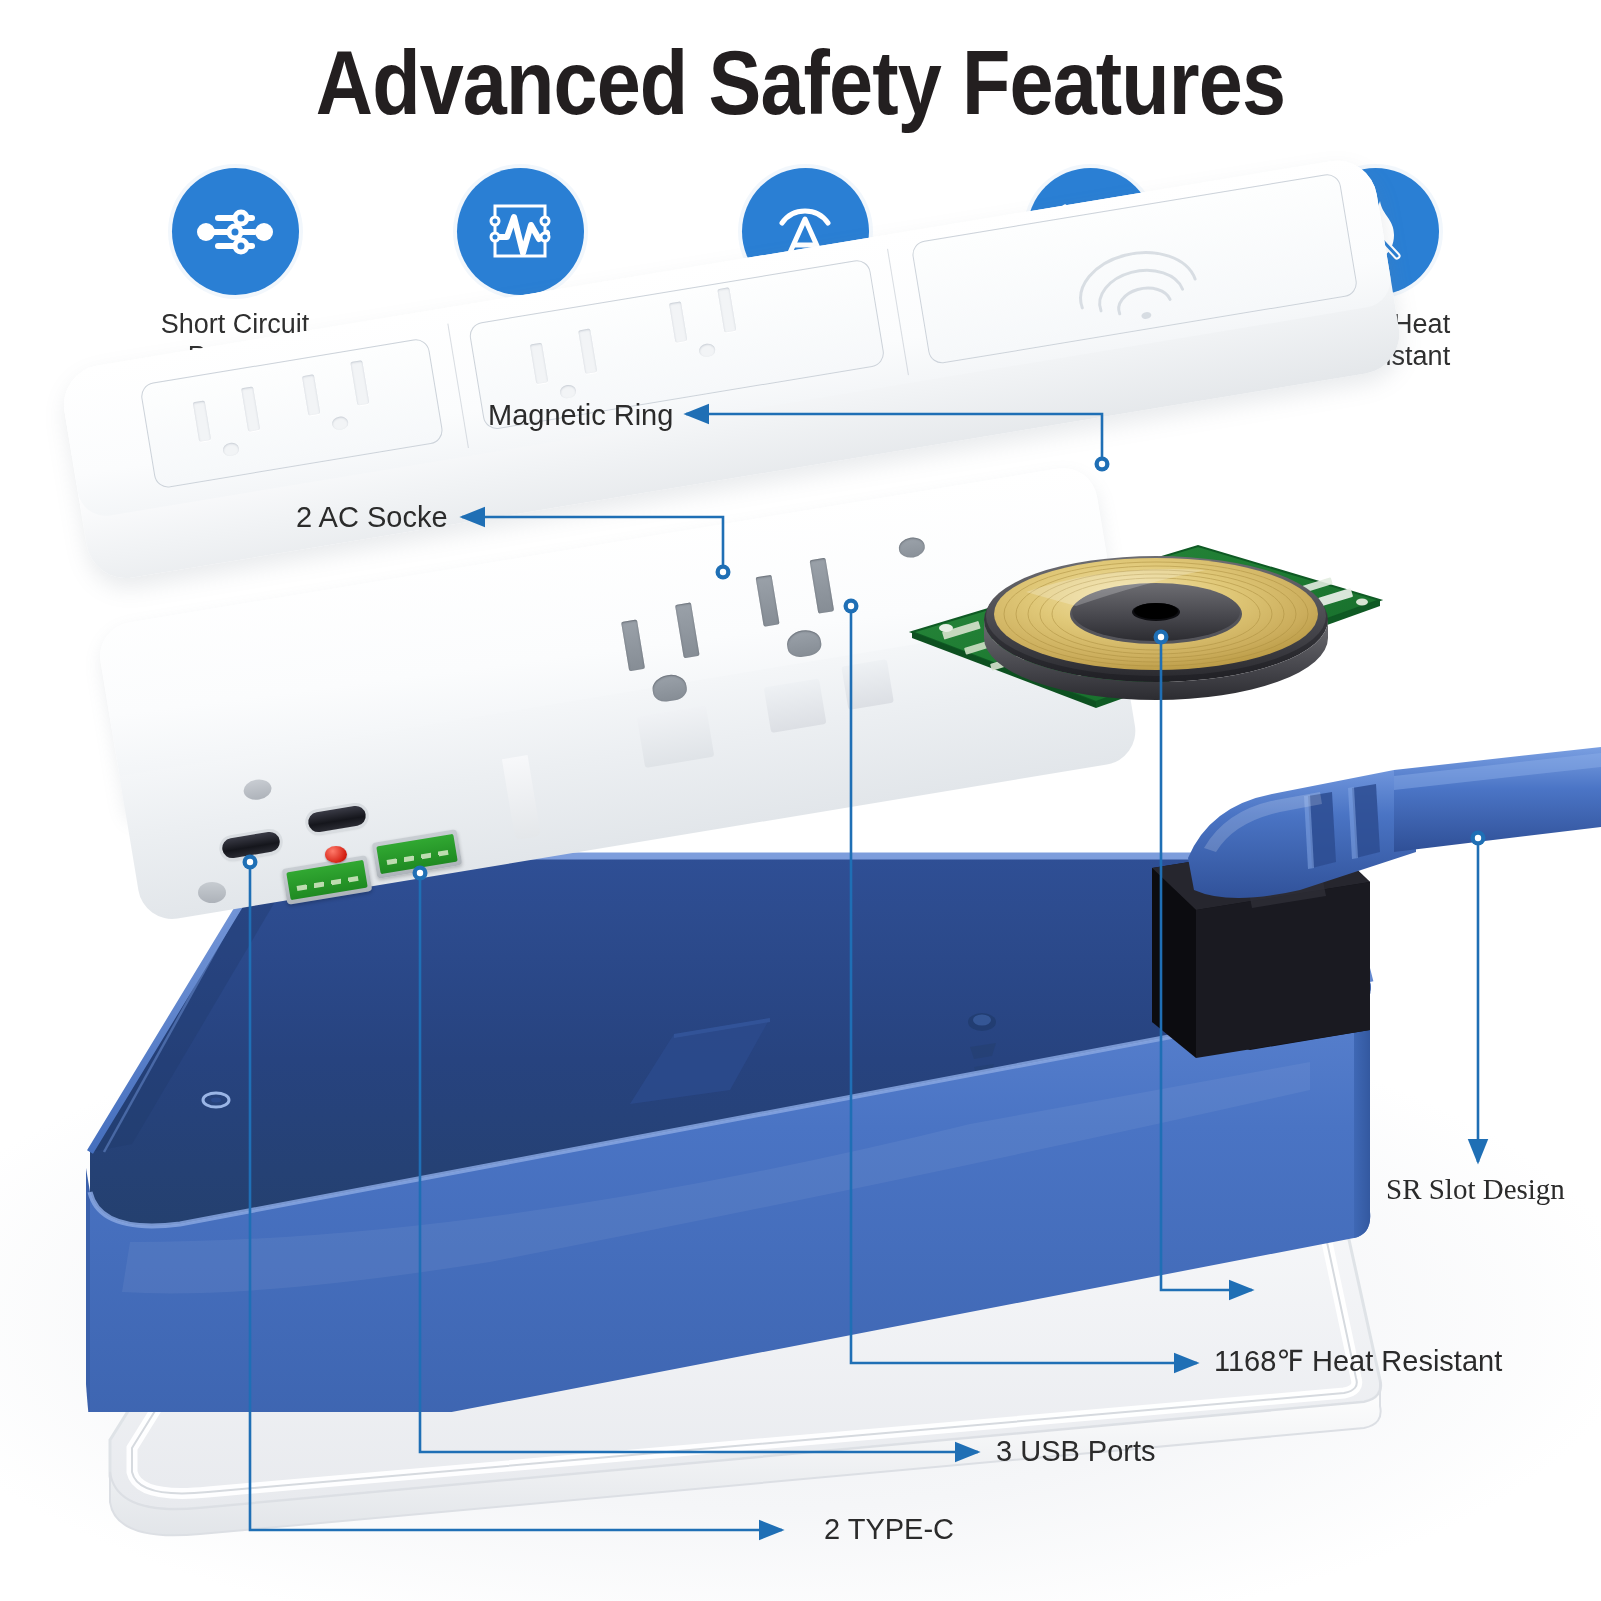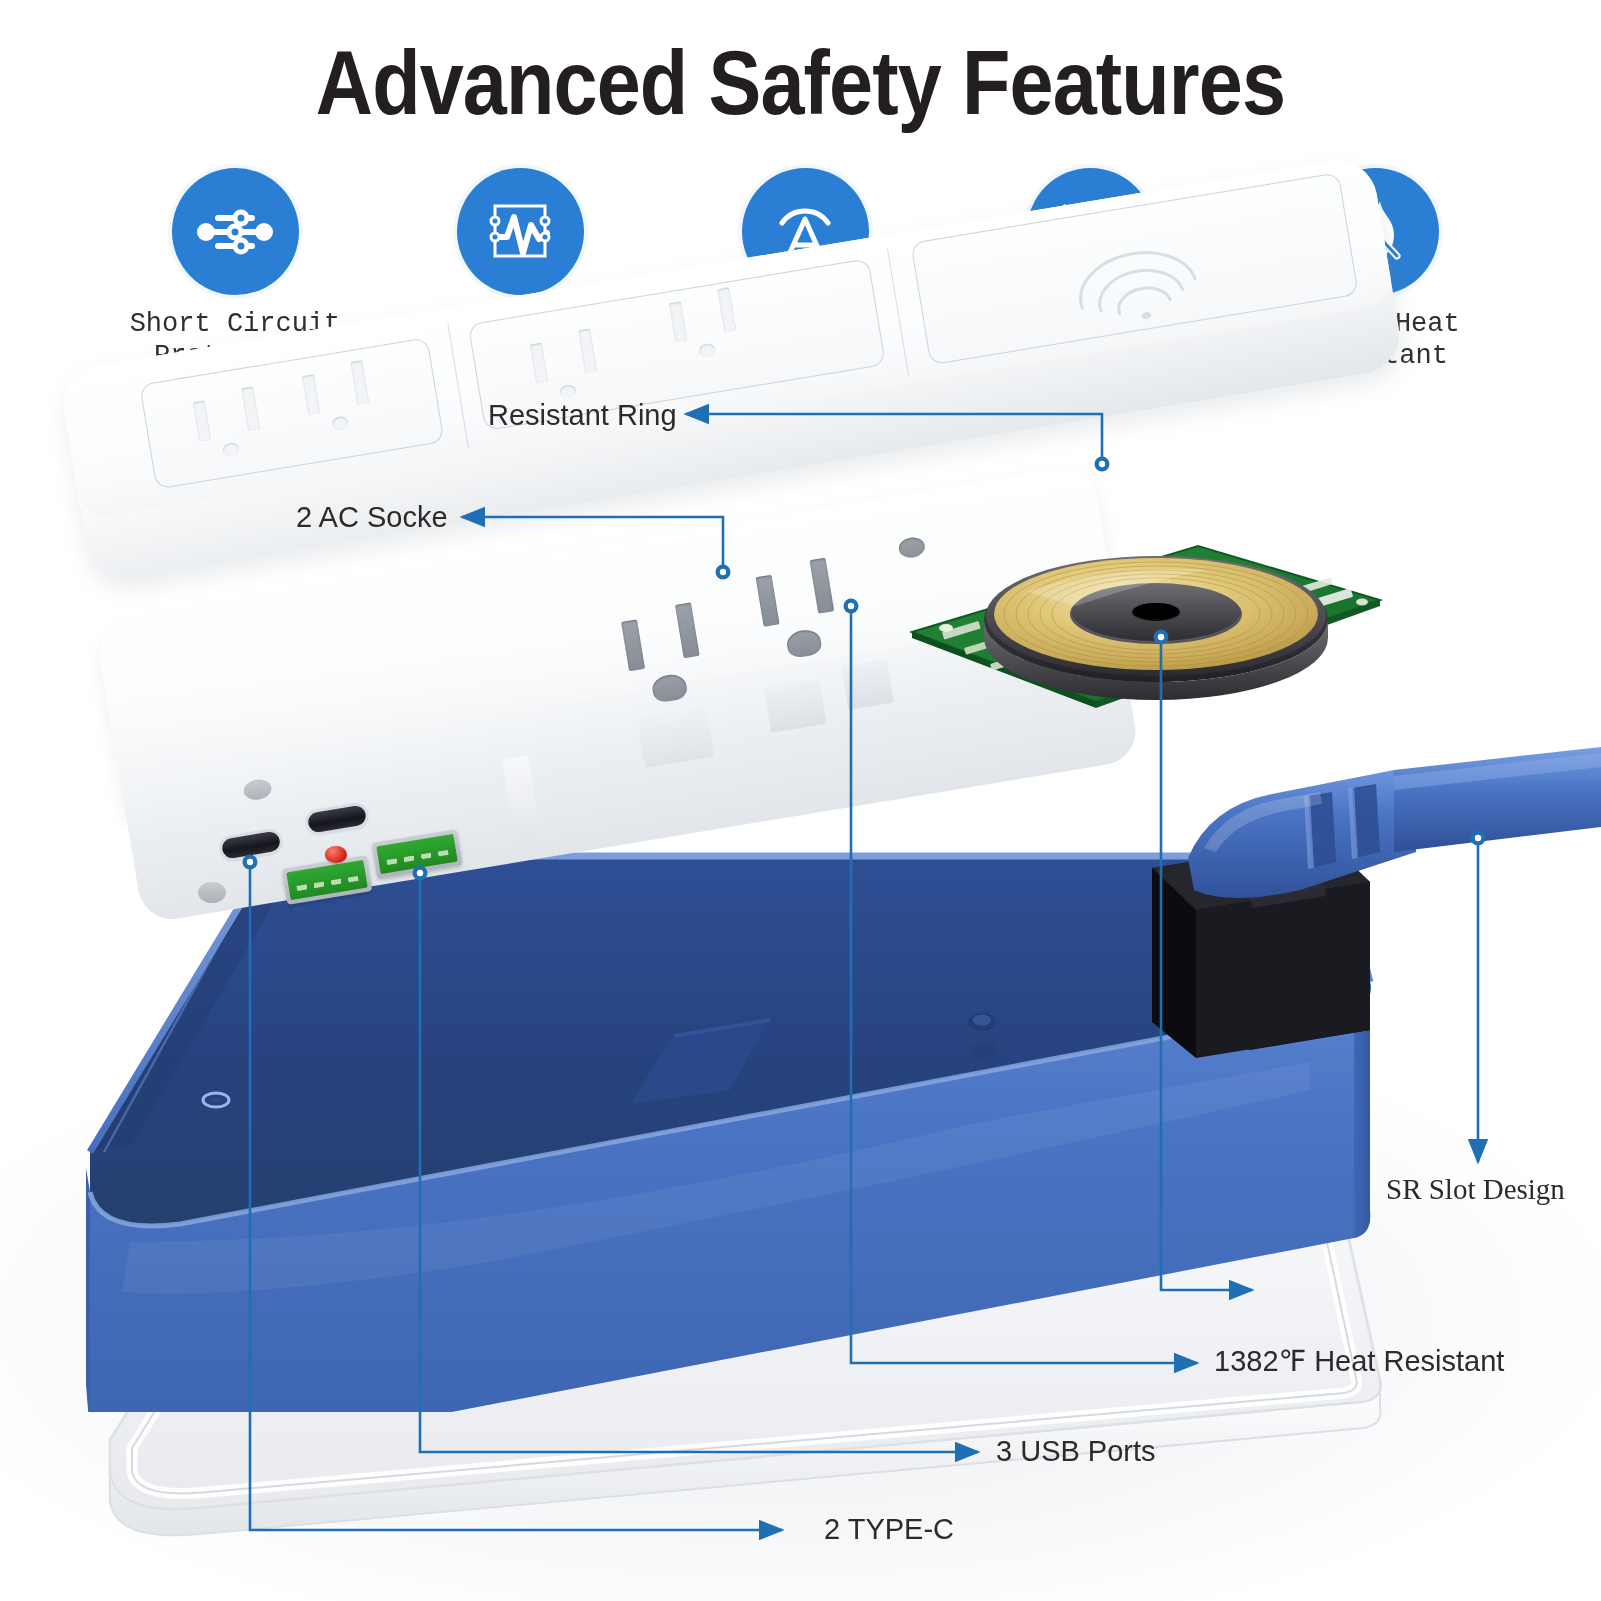--- a/index.html
+++ b/index.html
@@ -38,22 +38,22 @@
   }
   .feature{width:250px;display:flex;flex-direction:column;align-items:center;}
   .fcircle{
     width:127px;height:127px;border-radius:50%;
     background:#2a7fd4;
     display:flex;align-items:center;justify-content:center;
     box-shadow:0 0 0 4px rgba(42,127,212,.06);
   }
   .fcircle svg{display:block;}
   .flabel{
-    margin-top:14px;text-align:center;
-    font-size:27px;line-height:1.18;color:#2f2f2f;font-family:Liberation Mono, monospace;
+    margin-top:14px;text-align:right;
+    font-size:27px;line-height:1.18;color:#2f2f2f;
   }
 
   
   .callout{
     position:absolute;font-size:29px;line-height:1.2;color:#2b2b2b;
     white-space:nowrap;
   }
   .callout.wrap{white-space:normal;}
 
   
@@ -574,26 +574,26 @@
       <circle cx="420" cy="873" r="7.5" fill="#1f6fb5" stroke="none"></circle>
       <circle cx="420" cy="873" r="3.2" fill="#ffffff" stroke="none"></circle>
 
       <path d="M250 862 L250 1530 L782 1530" marker-end="url(#arw)"></path>
       <circle cx="250" cy="862" r="7.5" fill="#1f6fb5" stroke="none"></circle>
       <circle cx="250" cy="862" r="3.2" fill="#ffffff" stroke="none"></circle>
 
     </g>
   </svg>
 
-  <div class="callout" style="left:488px;top:398px;">Resistant Ring</div>
+  <div class="callout" style="left:488px;top:398px;">Magnetic Ring</div>
 
   <div class="callout" style="left:296px;top:500px;">2 AC Socke</div>
 
   <div class="callout" style="left:1386px;top:1172px;font-family:Liberation Serif, serif;">SR Slot Design</div>
 
 
-  <div class="callout" style="left:1214px;top:1344px;">1382℉ Heat Resistant</div>
+  <div class="callout" style="left:1214px;top:1344px;">1168℉ Heat Resistant</div>
 
   <div class="callout" style="left:996px;top:1434px;">3 USB Ports</div>
 
   <div class="callout" style="left:824px;top:1512px;">2 TYPE-C</div>
 
 </div>
 
 </body></html>

